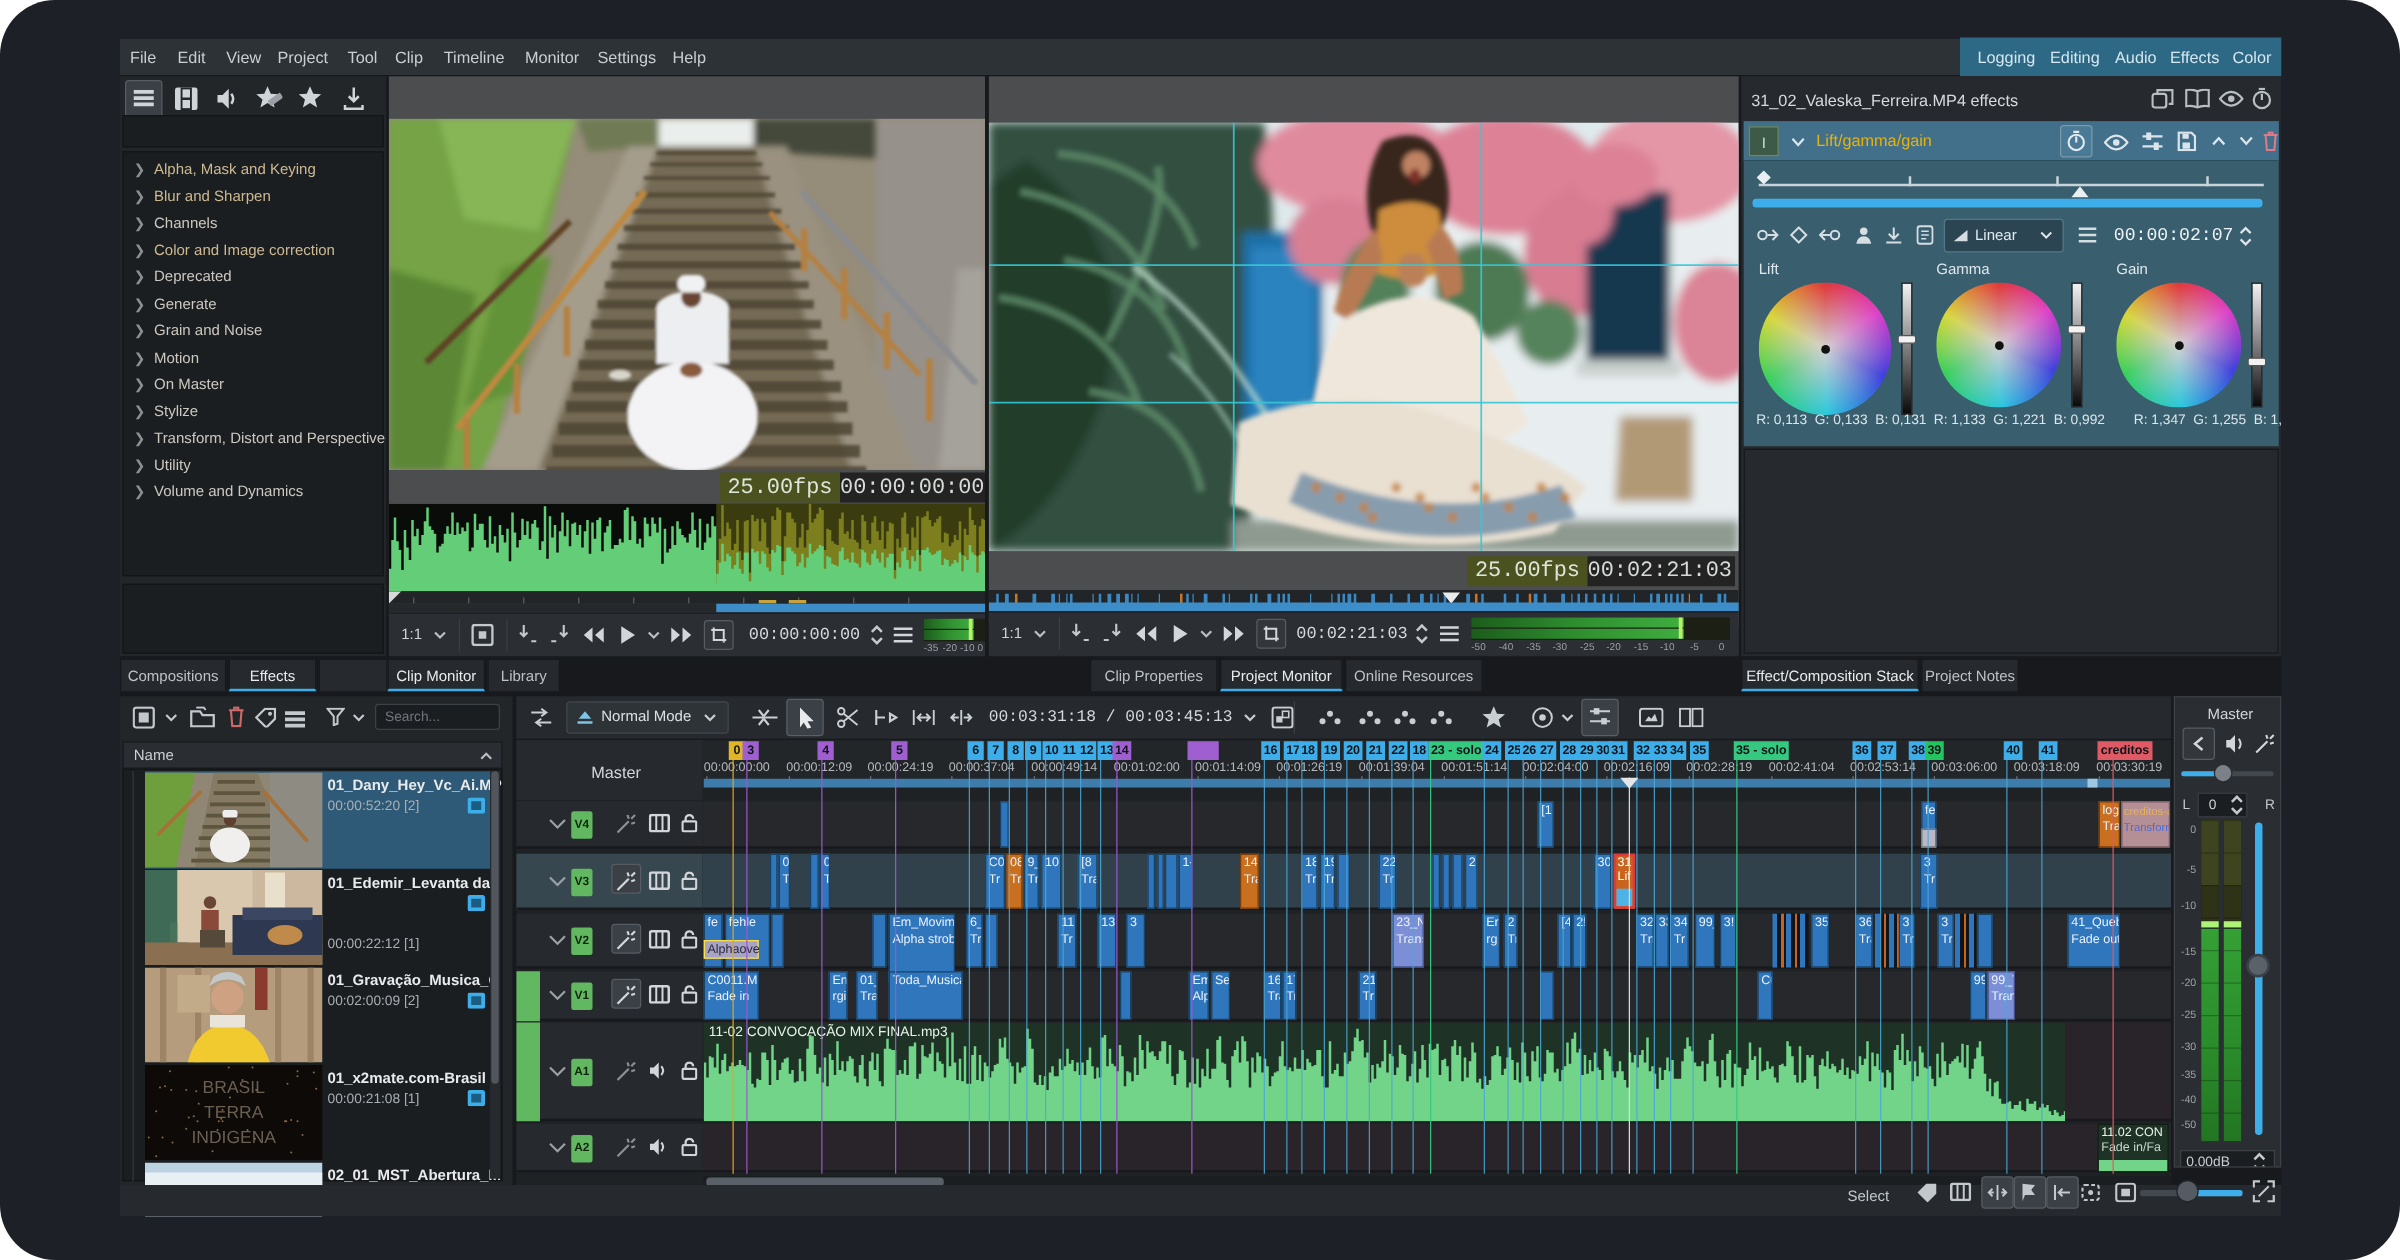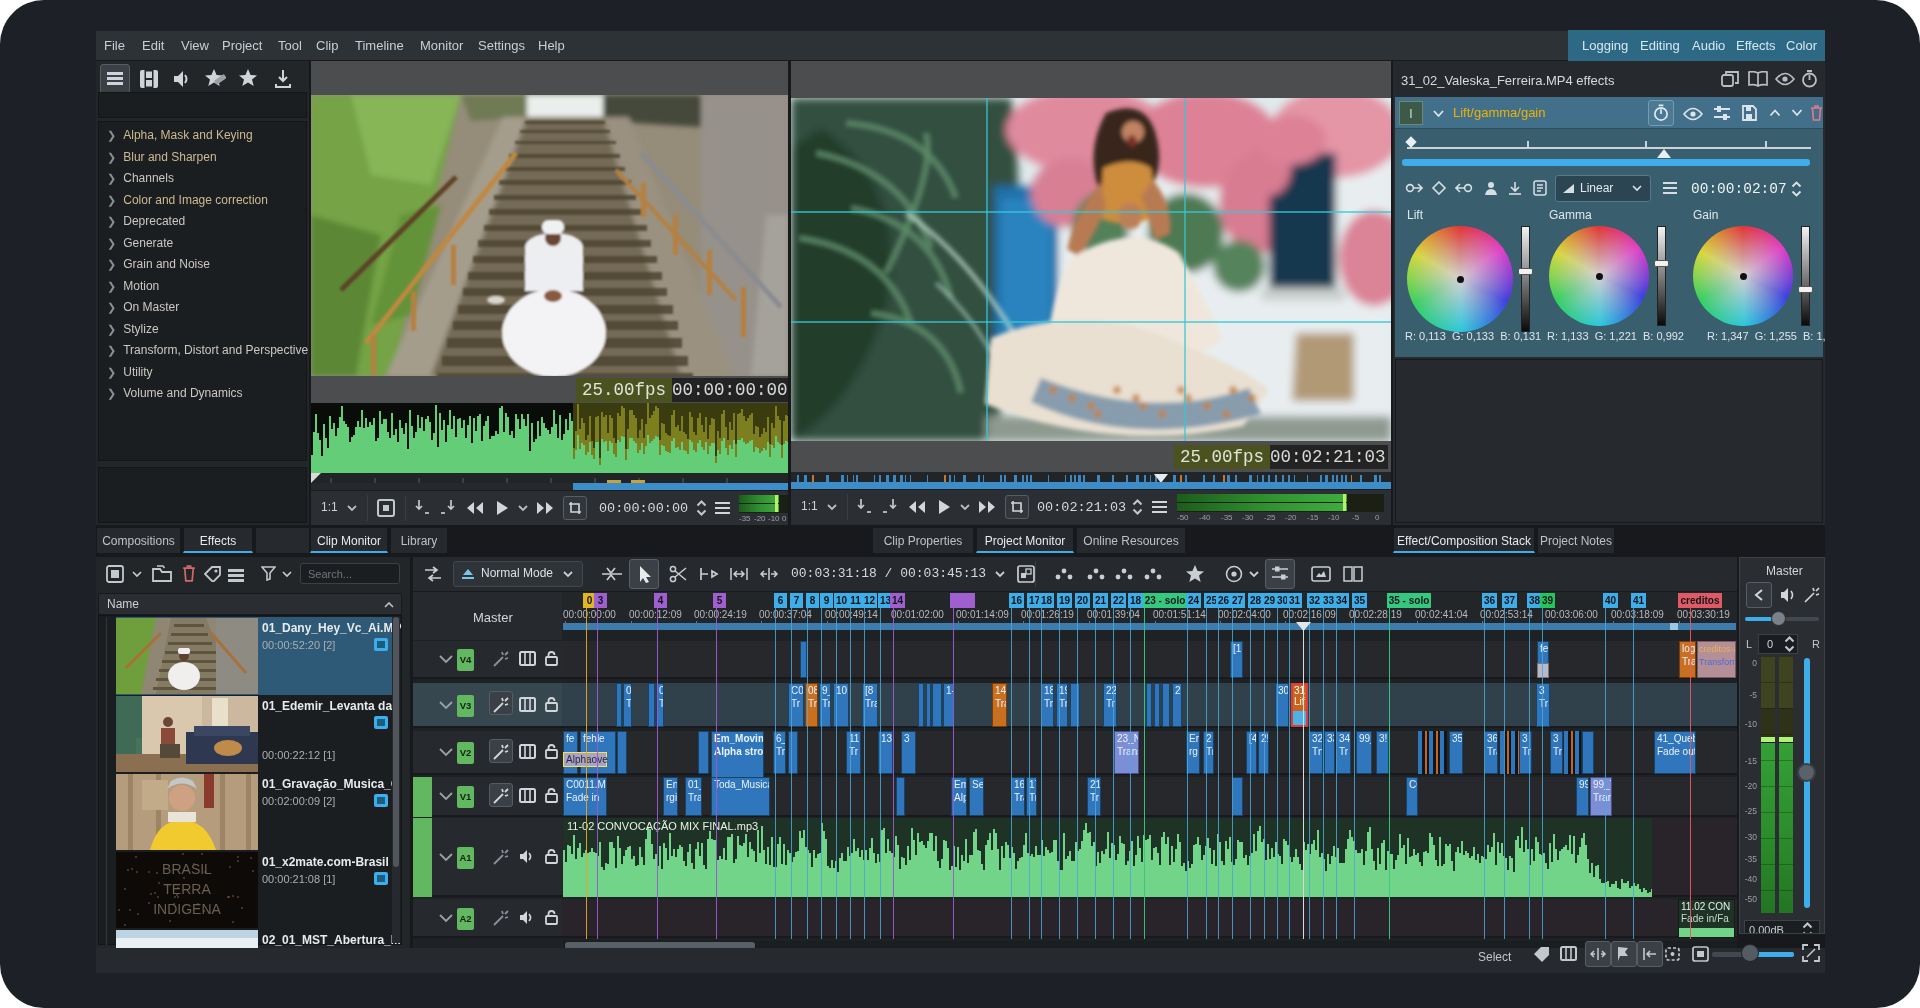--- a/index.html
+++ b/index.html
@@ -1122,21 +1122,21 @@
           <div style="position:absolute;left:0;bottom:0;width:100%;height:14px;background:#4db3e6;"></div>
         </div>
         <div class="clip" style="left:150px;top:139px;width:15px;height:43px;">
           <div class="t">fe</div>
         </div>
         <div class="clip" style="left:167px;top:139px;width:36px;height:43px;">
           <div class="t">fehle</div>
         </div>
         <div class="clip" style="left:204px;top:139px;width:10px;height:43px;"></div>
         <div class="clip" style="left:285px;top:139px;width:11px;height:43px;"></div>
-        <div class="clip" style="left:298px;top:139px;width:53px;height:56px;font-weight:bold;">
+        <div class="clip" style="left:298px;top:139px;width:53px;height:56px;">
           <div class="t">Em_Movim</div>
           <div class="t">Alpha strob</div>
         </div>
         <div class="clip" style="left:360px;top:139px;width:13px;height:43px;">
           <div class="t">6_</div>
           <div class="t">Tra</div>
         </div>
         <div class="clip" style="left:375px;top:139px;width:10px;height:43px;"></div>
         <div class="clip" style="left:433px;top:139px;width:15px;height:43px;">
           <div class="t">11</div>

